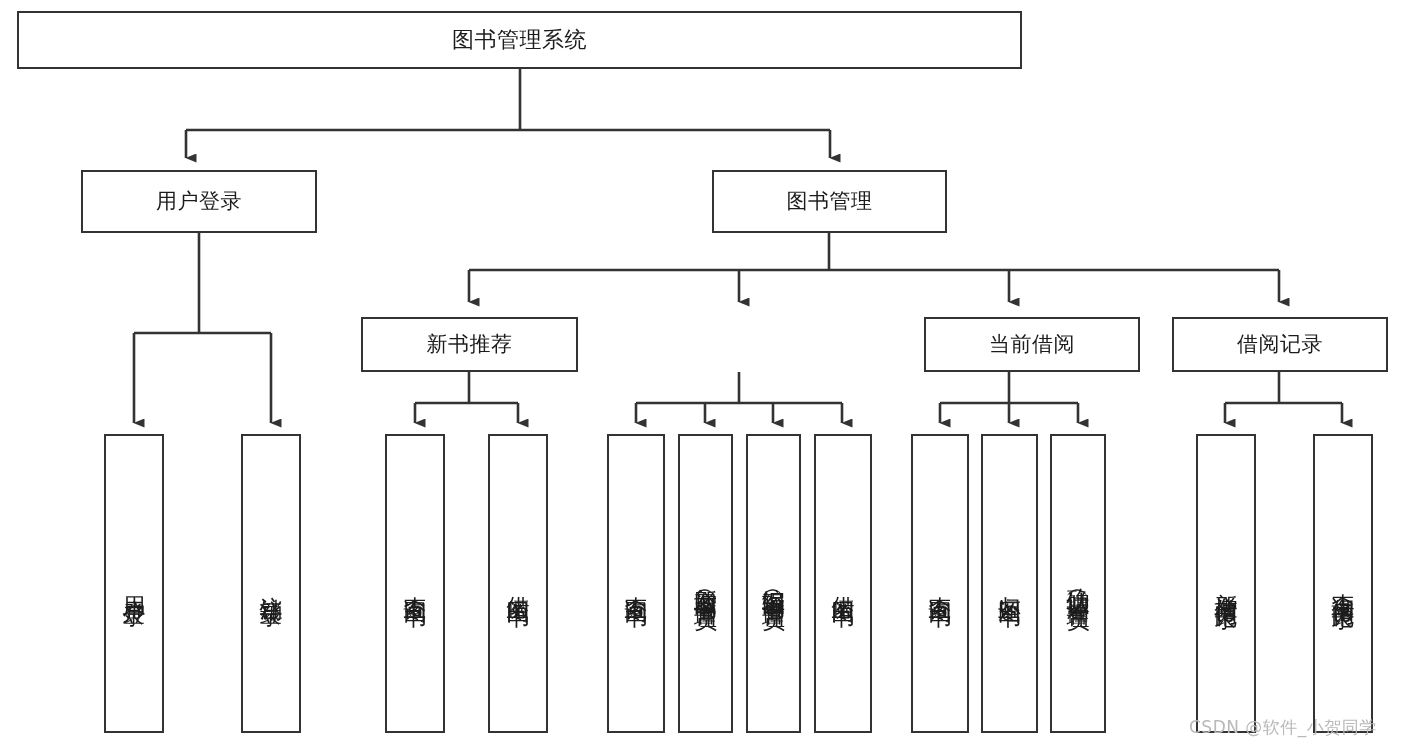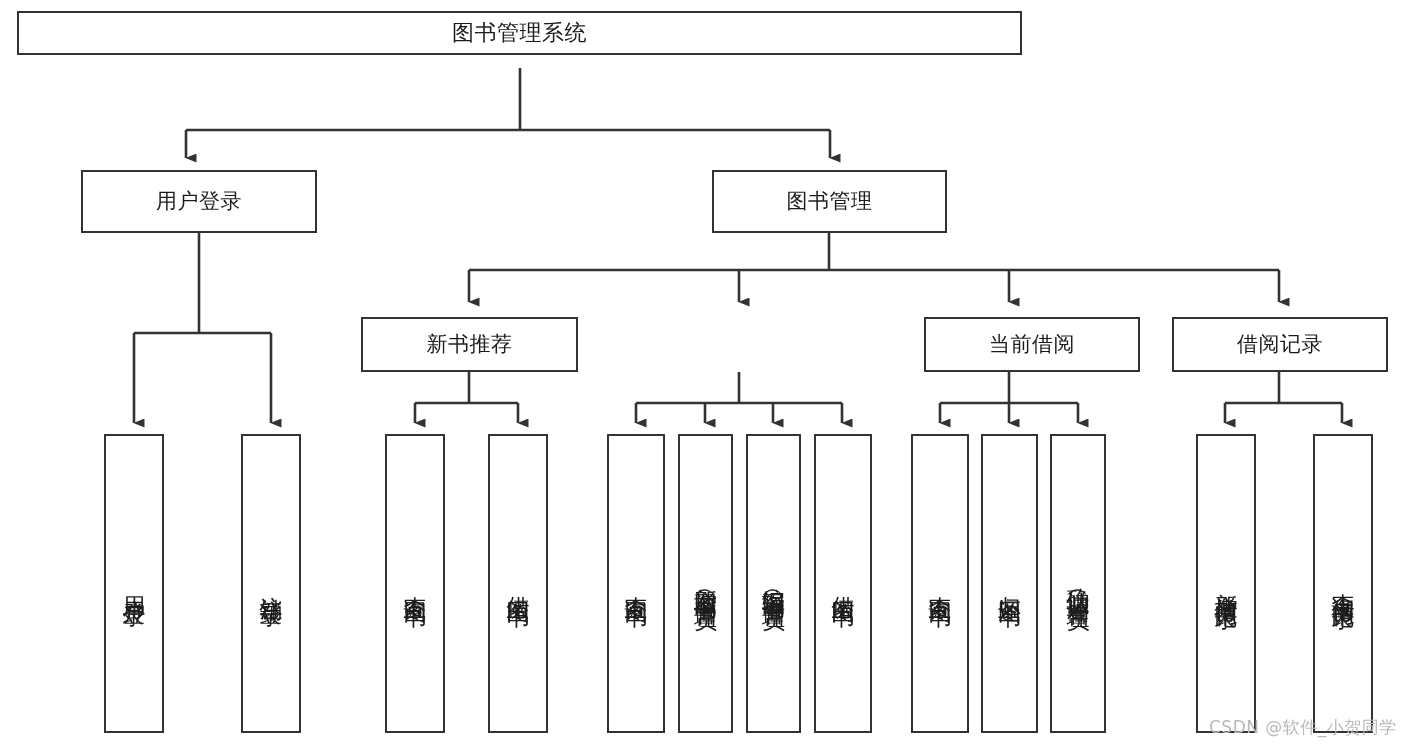--- a/index.html
+++ b/index.html
@@ -125,21 +125,21 @@
       <path d="M 1009 403 L 1009 423" marker-end="url(#arrowhead)"></path>
       <path d="M 1078 403 L 1078 423" marker-end="url(#arrowhead)"></path>
 
       <path d="M 1279 372 L 1279 403"></path>
       <path d="M 1225 403 L 1342 403"></path>
       <path d="M 1225 403 L 1225 423" marker-end="url(#arrowhead)"></path>
       <path d="M 1342 403 L 1342 423" marker-end="url(#arrowhead)"></path>
     </g>
   </svg>
 
-  <div class="node horiz root" style="left:17px; top:11px; width:1005px; height:44px;">
+  <div class="node horiz root" style="left:17px; top:11px; width:1005px; height:58px;">
     <span class="node-label">图书管理系统</span>
   </div>
 
   <div class="node horiz" style="left:81px; top:170px; width:236px; height:63px;">
     <span class="node-label">用户登录</span>
   </div>
   <div class="node horiz" style="left:361px; top:317px; width:217px; height:55px;">
     <span class="node-label">新书推荐</span>
   </div>
 
@@ -190,15 +190,15 @@
     <span class="node-label">确认归还（管理员）</span>
   </div>
 
   <div class="node leaf" style="left:1196px; top:434px; width:60px; height:299px;">
     <span class="node-label">新增借阅记录</span>
   </div>
   <div class="node leaf" style="left:1313px; top:434px; width:60px; height:299px;">
     <span class="node-label">查询借阅记录</span>
   </div>
 
-  <div class="watermark" style="left:1189px; top:716px;margin-left:20px;">CSDN @软件_小贺同学</div>
+  <div class="watermark" style="left:1189px; top:716px;">CSDN @软件_小贺同学</div>
 
 </div>
 
 </body></html>

